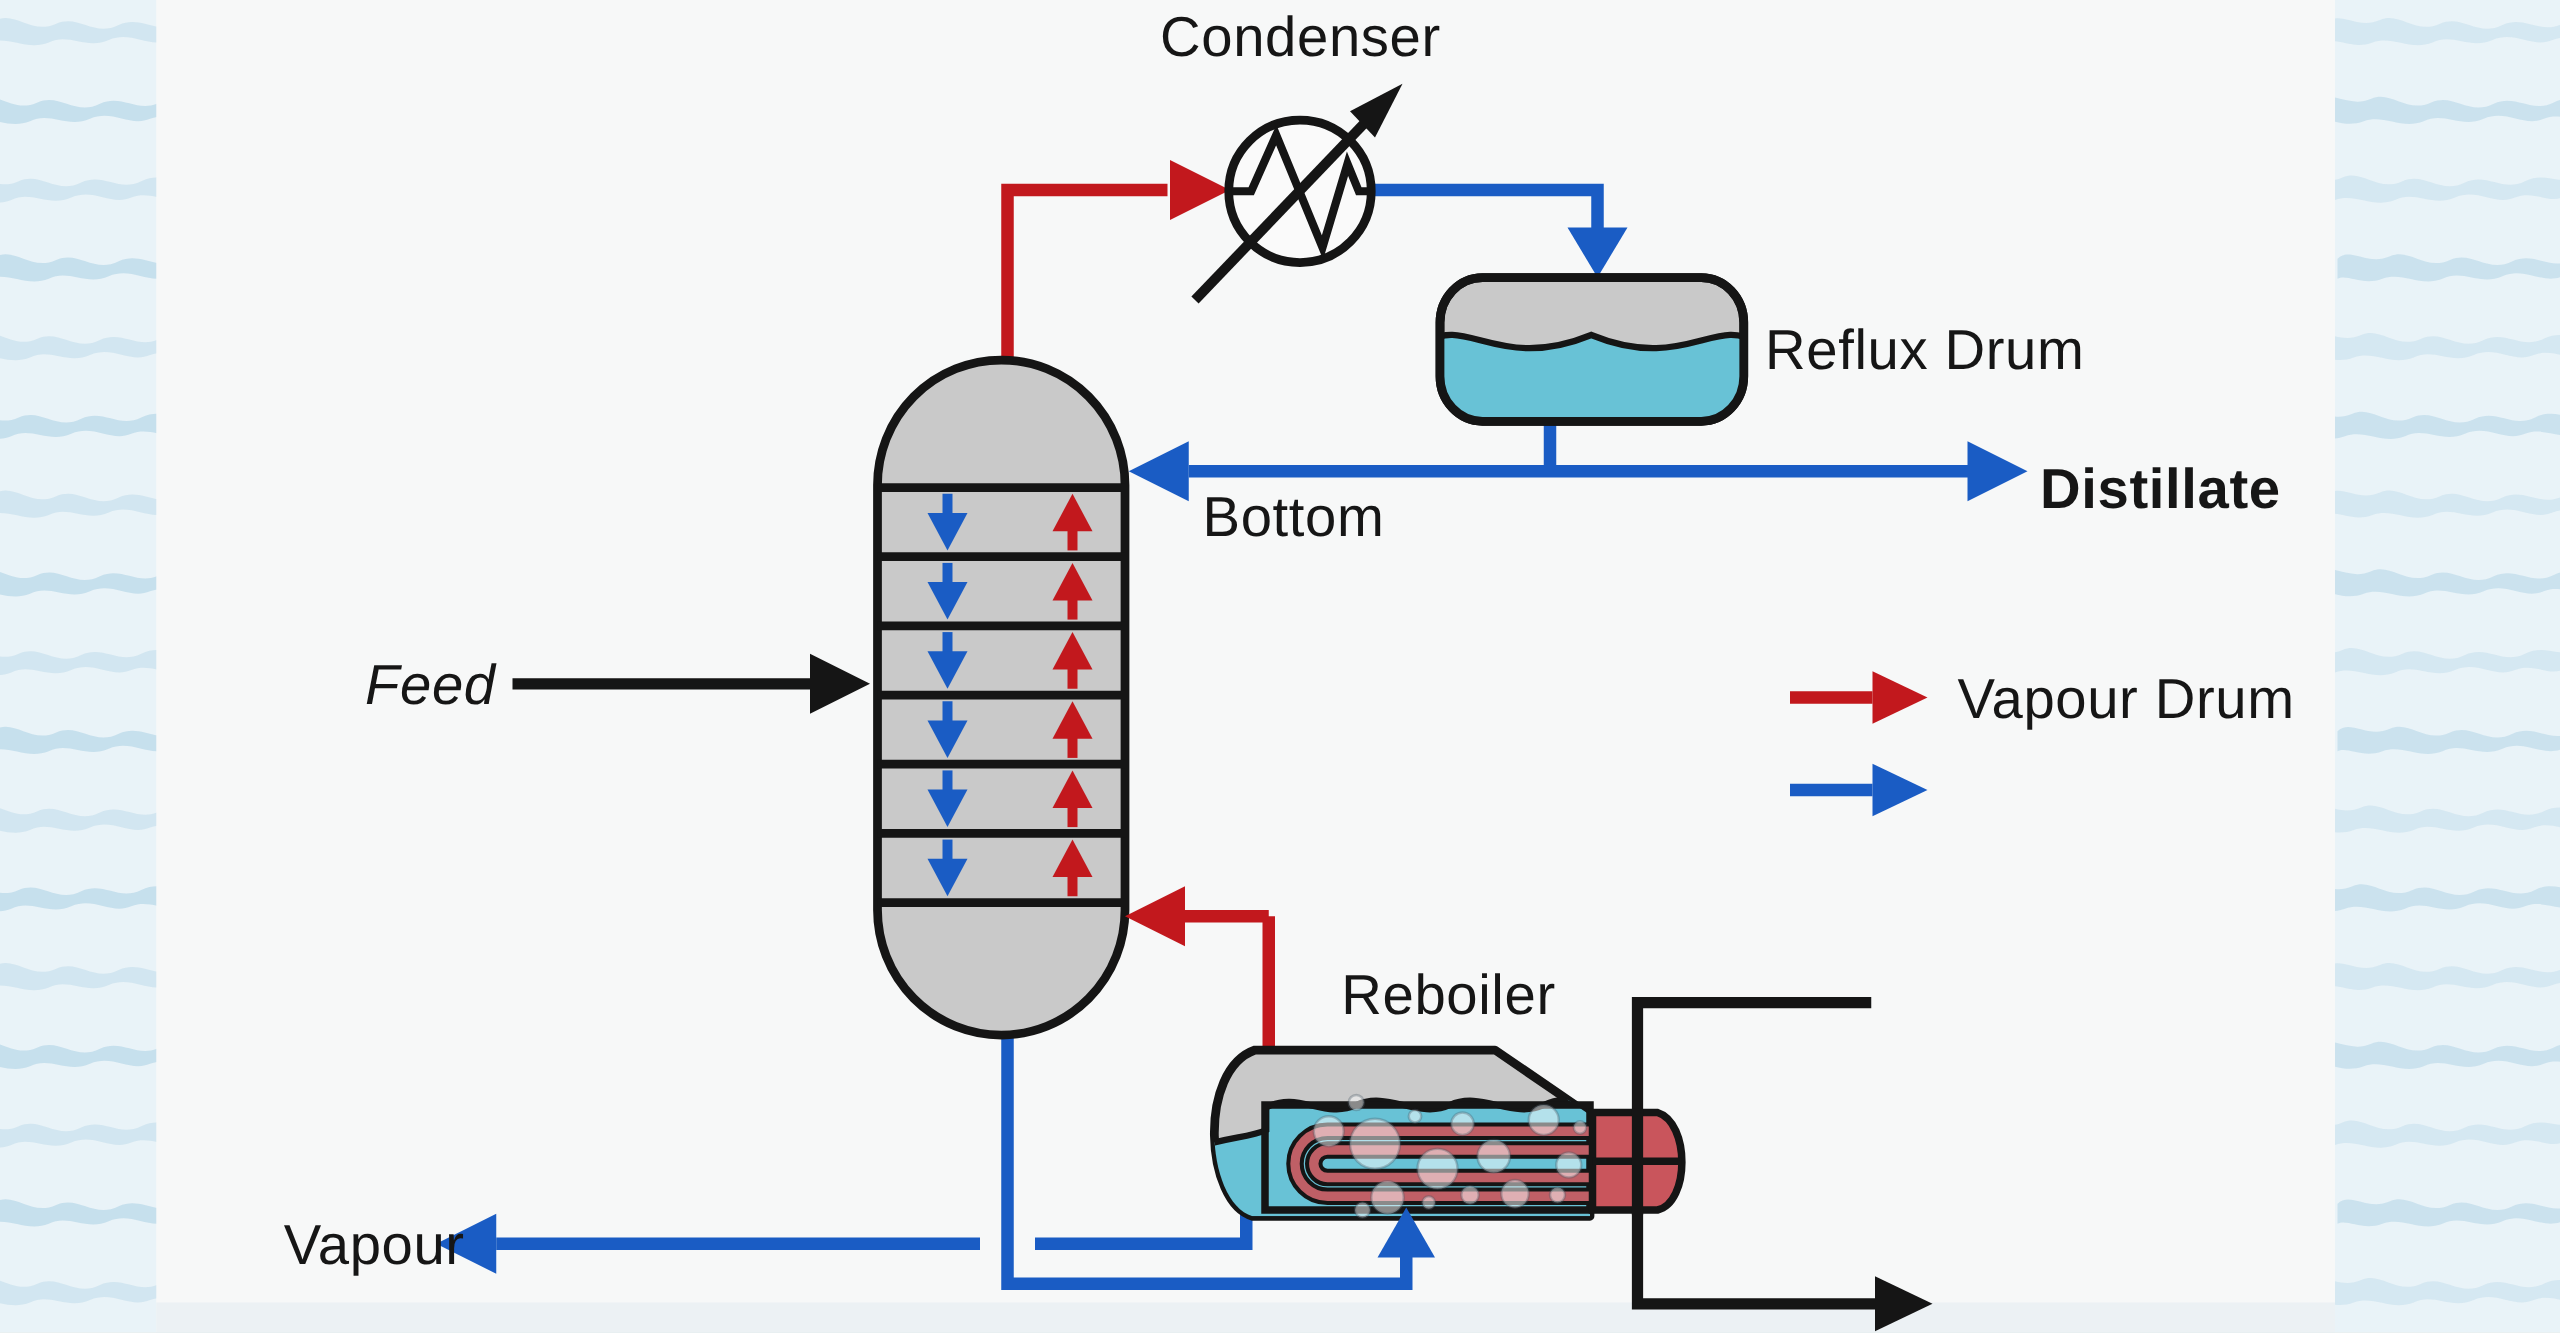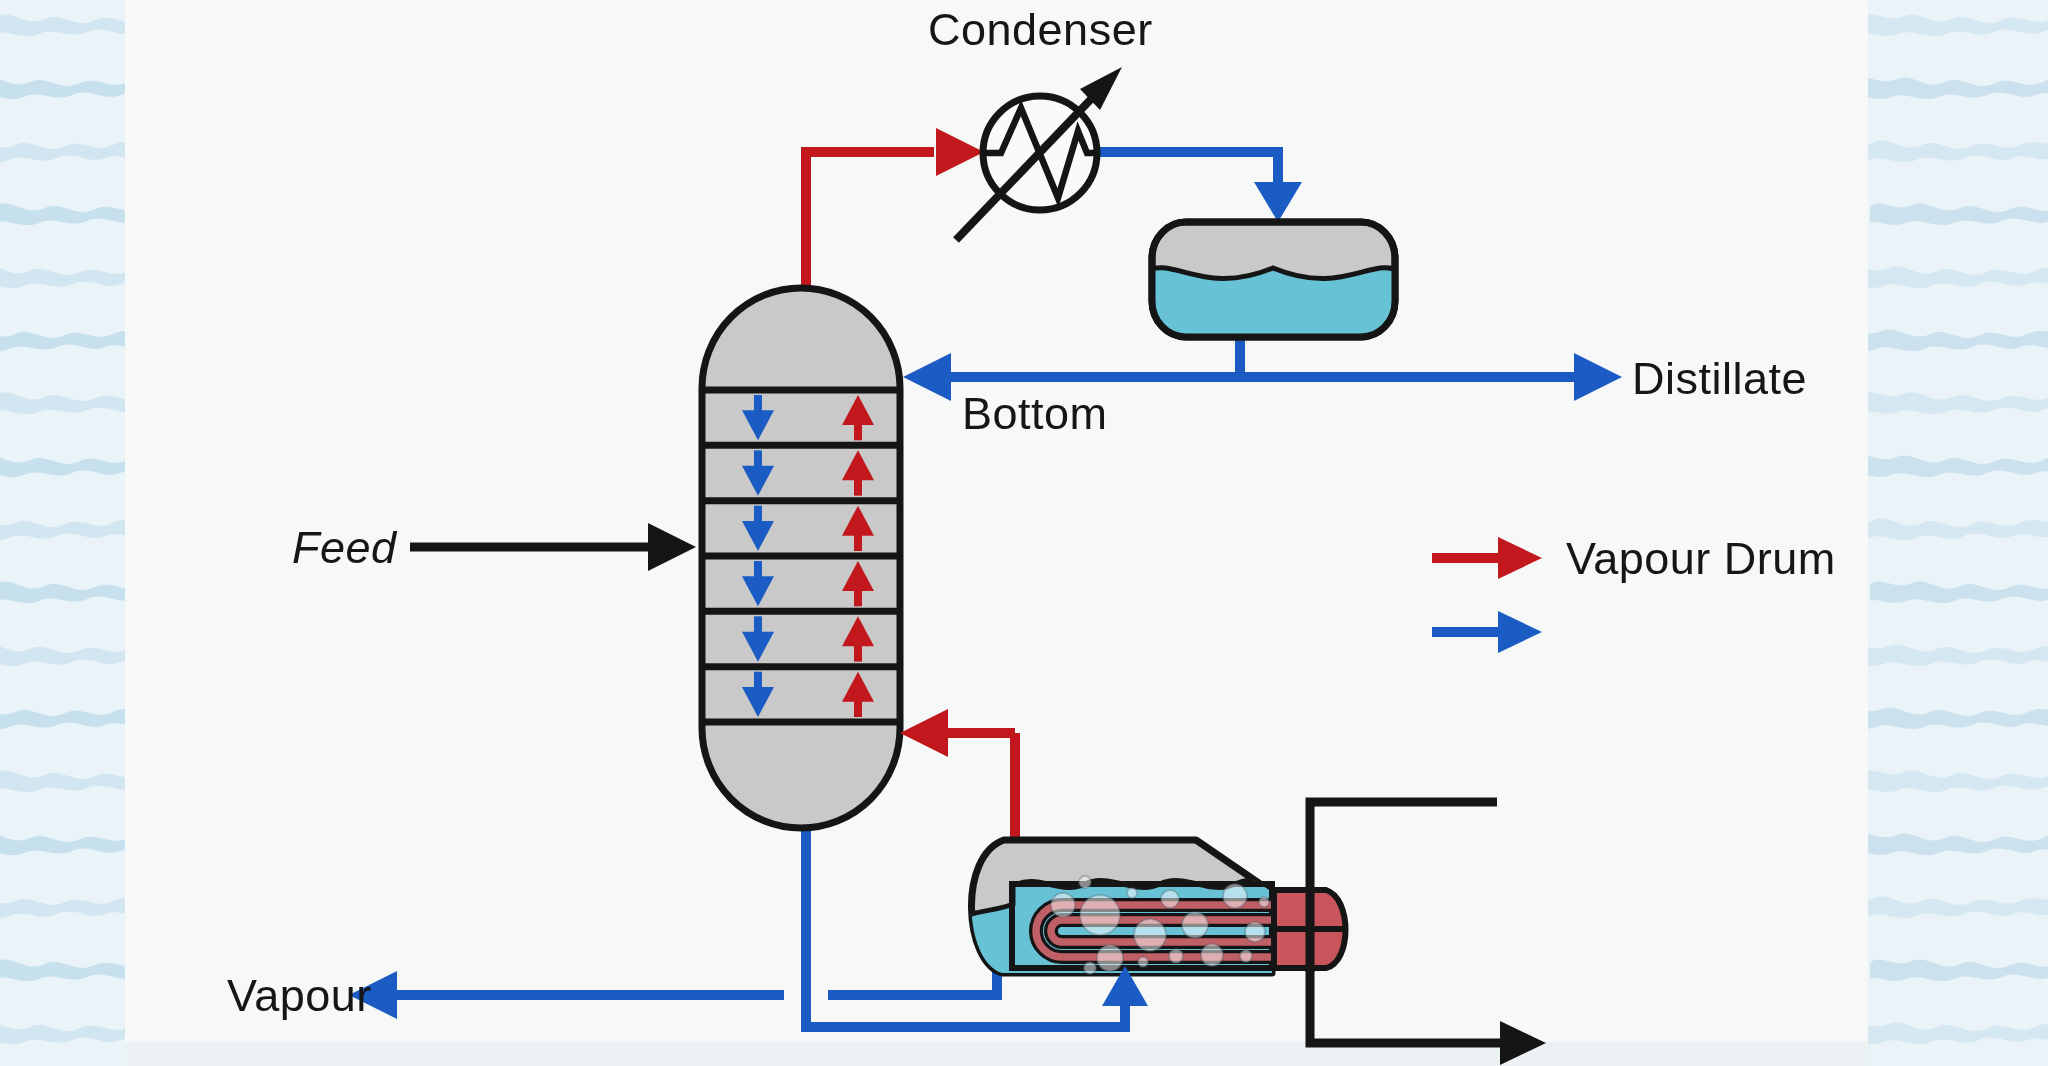--- a/index.html
+++ b/index.html
@@ -225,19 +225,21 @@
 
   <g>
     <path class="pipe-red" d="M1432,558 L1498,558"></path>
     <polygon class="head-red" points="1542,558 1498,537 1498,579"></polygon>
     <path class="pipe-blue" d="M1432,632 L1498,632"></path>
     <polygon class="head-blue" points="1542,632 1498,611 1498,653"></polygon>
   </g>
 </svg>
 
 <div class="lbl" style="left:928px;top:4px;">Condenser</div>
-<div class="lbl" style="left:1632px;top:353px;">Distillate</div>
+<div class="lbl" style="left:1412px;top:254px;">Reflux Drum</div>
+<div class="lbl" style="left:1632px;top:365px;font-weight:bold;">Distillate</div>
 <div class="lbl" style="left:962px;top:388px;">Bottom</div>
 <div class="lbl" style="left:292px;top:522px;font-style:italic;">Feed</div>
 <div class="lbl" style="left:227px;top:970px;">Vapour</div>
+<div class="lbl" style="left:1073px;top:770px;">Reboiler</div>
 <div class="lbl" style="left:1566px;top:533px;">Vapour Drum</div>
 
 </div>
 
 </body></html>

